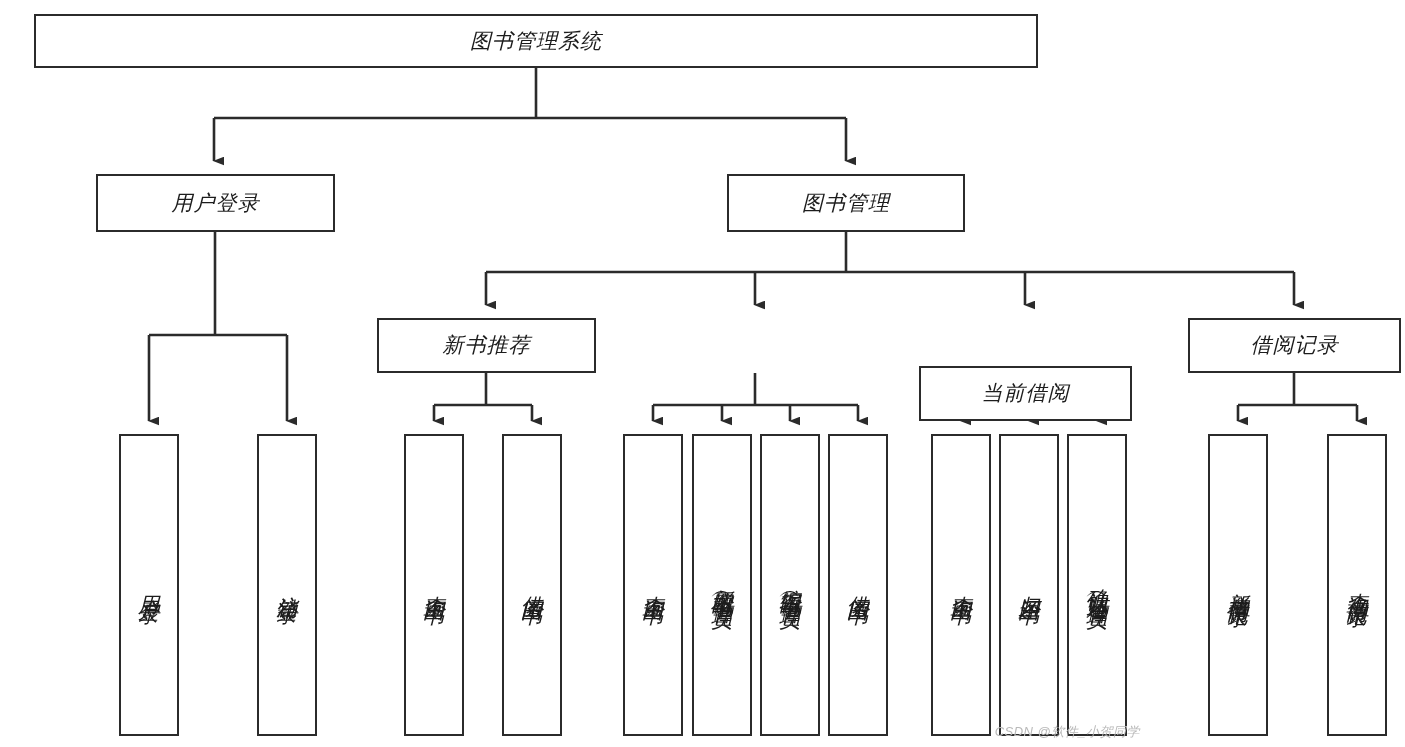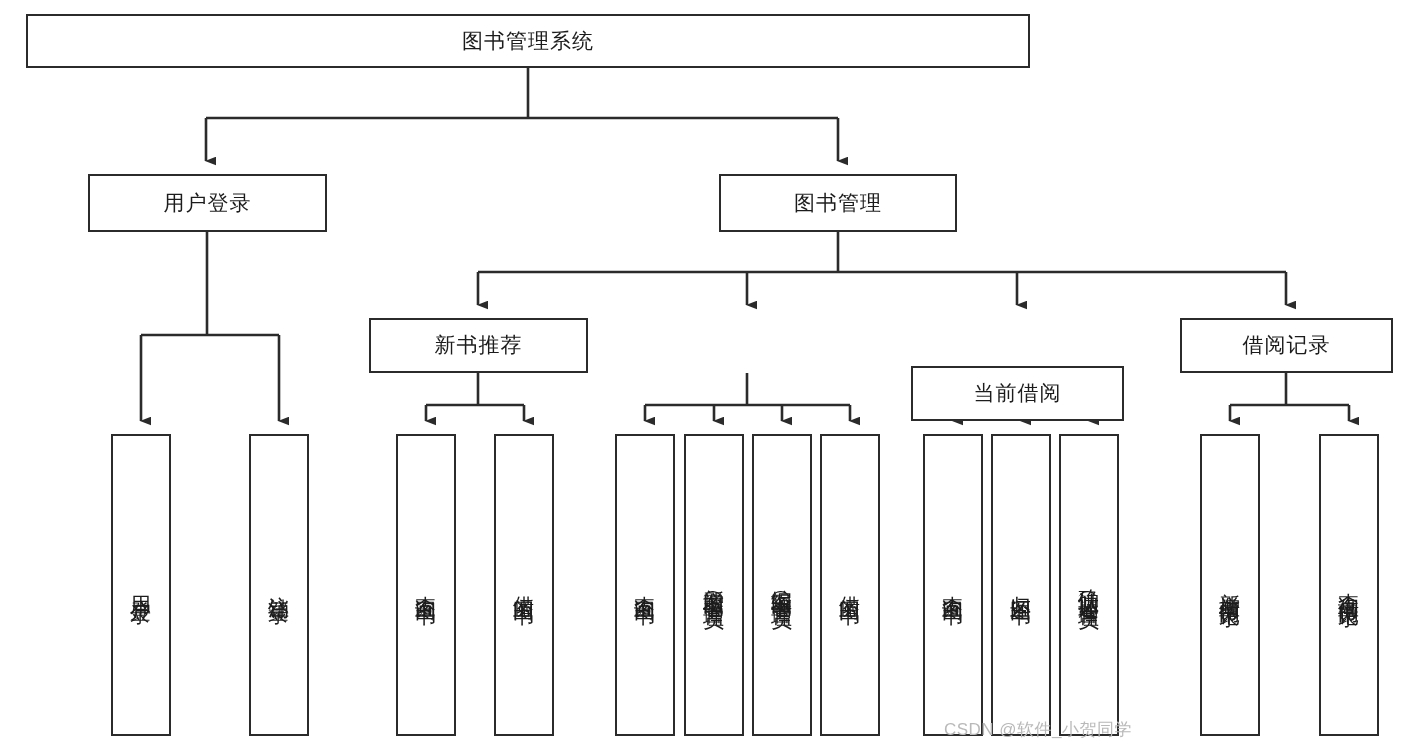--- a/index.html
+++ b/index.html
@@ -9,24 +9,25 @@
   }
   body {
     width: 1405px;
     height: 747px;
     font-family: "Liberation Sans", "DejaVu Sans", sans-serif;
     position: relative;
     overflow: hidden;
   }
   #diagram-root {
     position: absolute;
-    left: 8px;
+    left: 16px;
     top: 0;
     width: 1132px;
     height: 747px;
+    font-style: italic;
   }
   .node-box {
     position: absolute;
     box-sizing: border-box;
     border: 2px solid #2b2b2b;
     background: #ffffff;
     display: flex;
     align-items: center;
     justify-content: center;
     color: #1c1c1c;
@@ -56,21 +57,21 @@
     left: 0;
     top: 0;
     width: 1405px;
     height: 747px;
     pointer-events: none;
   }
   #watermark {
     position: absolute;
     right: 8px;
     bottom: 6px;
-    font-size: 17px;
+    font-size: 13px;
     color: #b9b9b9;
     white-space: nowrap;
     letter-spacing: 0.5px;
   }
 </style>
 </head>
 <body>
 
 <div id="diagram-root">
 

